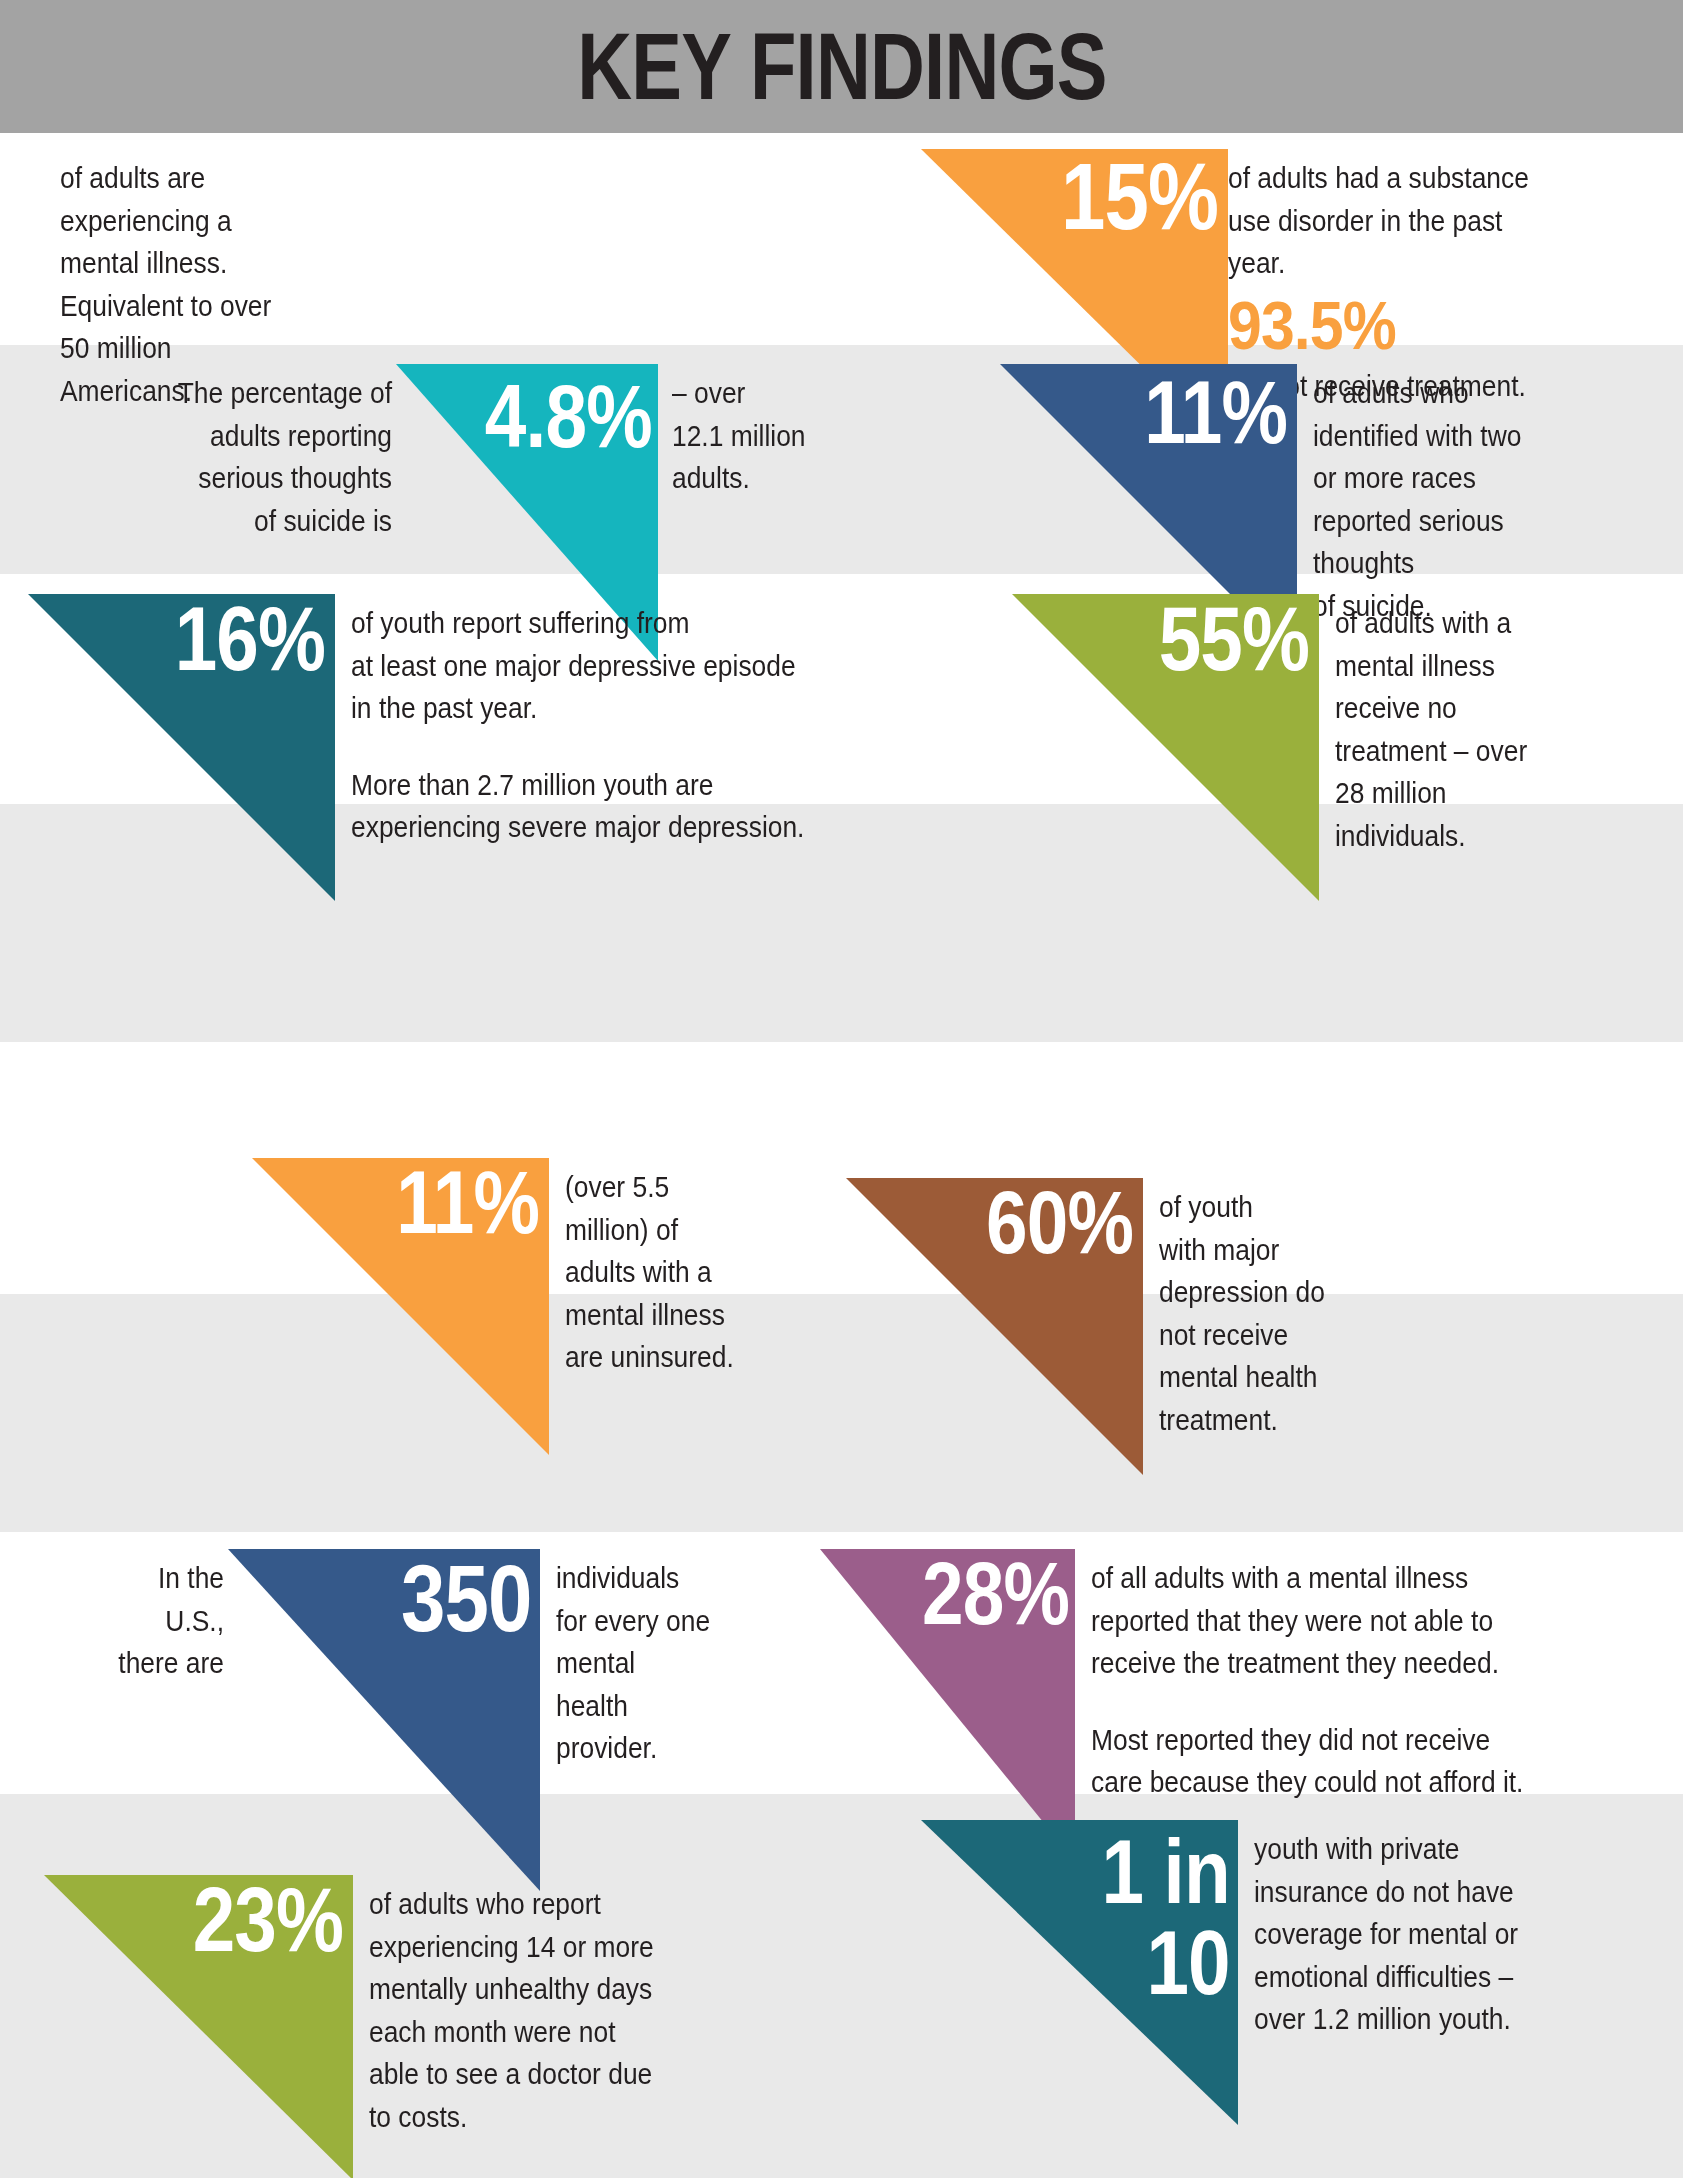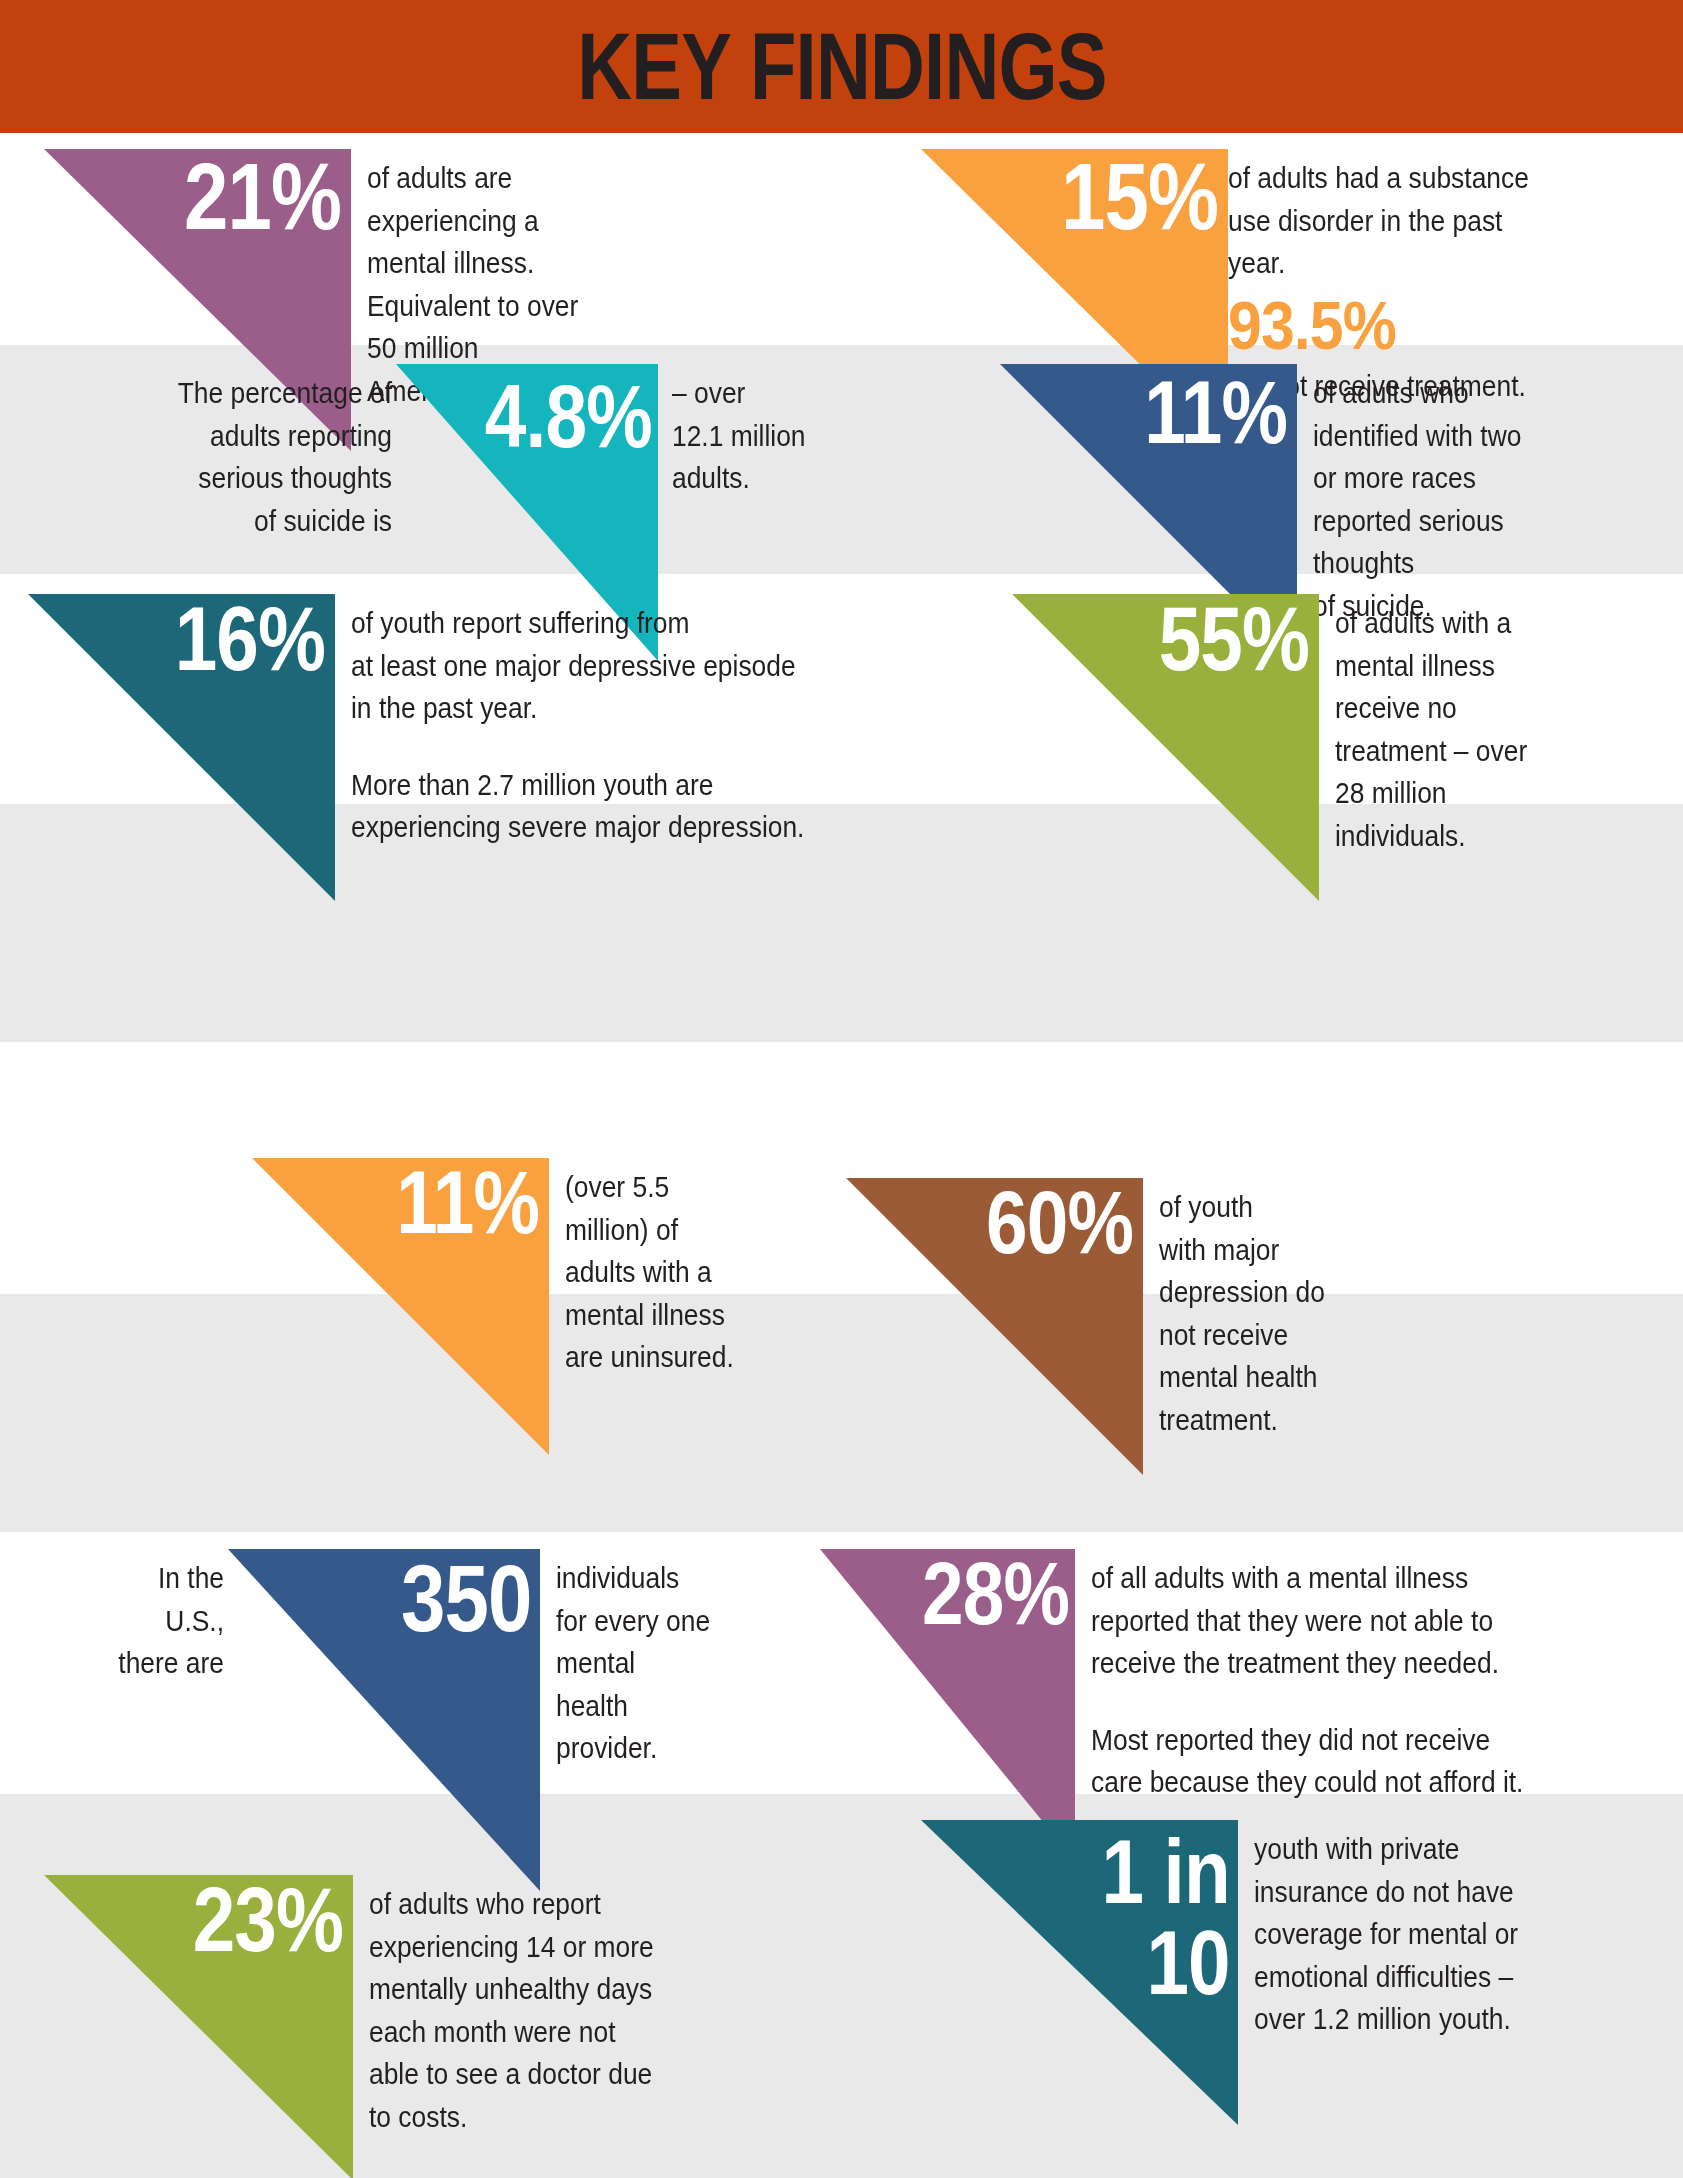--- a/index.html
+++ b/index.html
@@ -12,21 +12,21 @@
     position: relative;
     width: 1683px; height: 2178px;
     overflow: hidden;
     background: #ffffff;
   }
 
   
   .title-band {
     position: absolute; left: 0; top: 0;
     width: 1683px; height: 133px;
-    background: #c2410c;
+    background: #a3a3a3;
     display: flex; align-items: center; justify-content: center;
   }
   .title-text {
     font-family: "Liberation Sans Narrow", "Liberation Sans", sans-serif;
     font-weight: 700;
     font-size: 95px;
     letter-spacing: -1px;
     color: #231f20;
     transform: scaleX(0.80);
     transform-origin: center center;
@@ -110,26 +110,20 @@
   <div class="row plain" style="top:133px;height:212px;"></div>
   <div class="row alt" style="top:345px;height:230px;"></div>
   <div class="row plain" style="top:574px;height:230px;"></div>
   <div class="row alt" style="top:804px;height:238px;"></div>
   <div class="row plain" style="top:1042px;height:252px;"></div>
   <div class="row alt" style="top:1294px;height:238px;"></div>
   <div class="row plain" style="top:1532px;height:262px;"></div>
   <div class="row alt" style="top:1794px;height:384px;"></div>
 
   <div class="stat" style="left:44px; top:149px;">
-    <div class="wedge" style="width:307px;height:302px;">
-      <svg class="wedge-shape" viewBox="0 0 310 305" preserveAspectRatio="none">
-        <polygon points="0,0 310,0 310,305" fill="#9b5e8b"></polygon>
-      </svg>
-      <div class="wedge-num" style="font-size:95px;">21%</div>
-    </div>
     <div class="body-text" style="margin-left:16px;width:327px;">of adults are
 experiencing a
 mental illness.
 Equivalent to over
 50 million
 Americans.</div>
   </div>
 
   <div class="stat" style="left:921px; top:149px;">
     <div class="wedge" style="width:307px;height:302px;">

